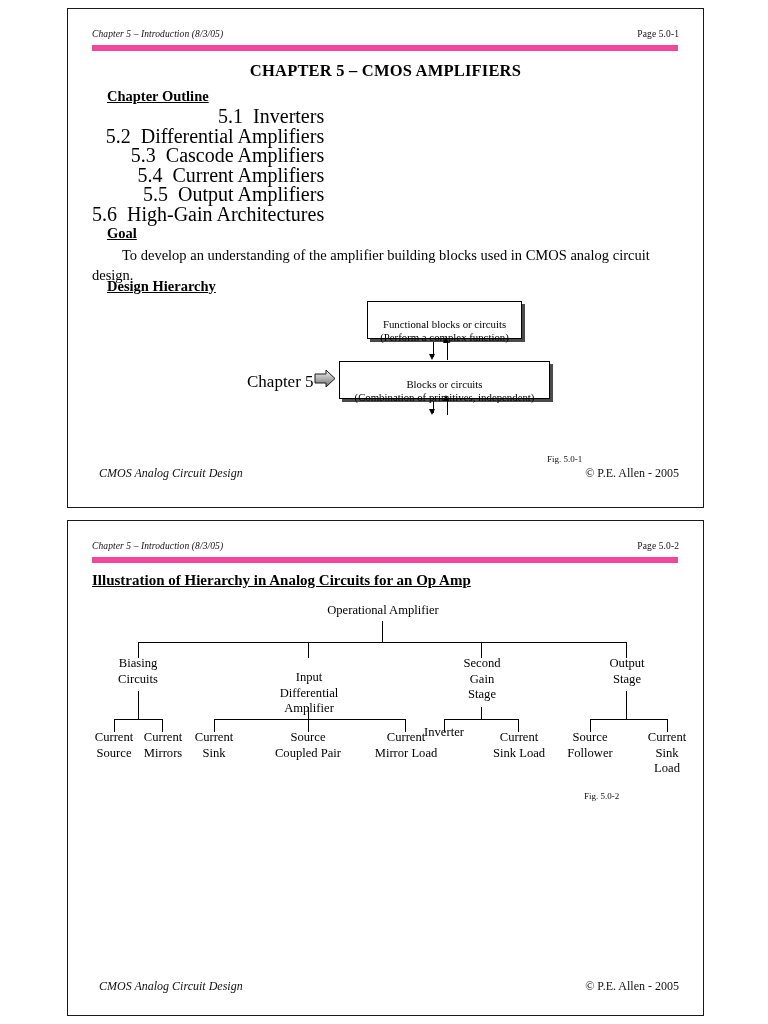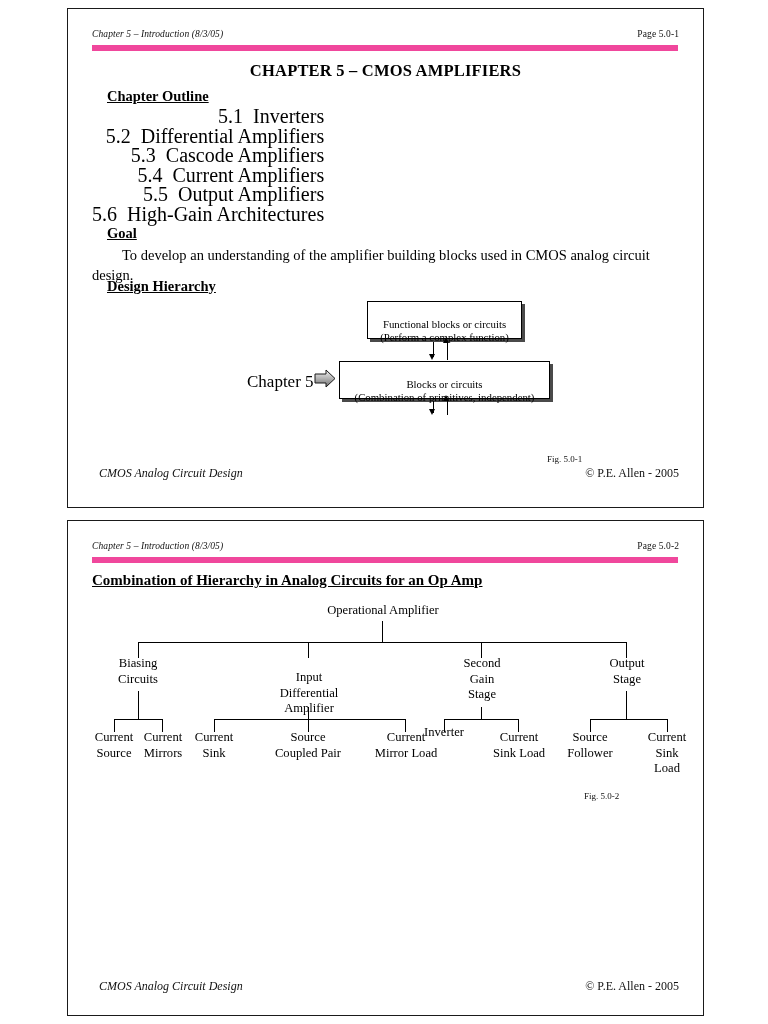--- a/index.html
+++ b/index.html
@@ -273,21 +273,21 @@
 
 <div class="page" id="page-2">
   <div class="page-inner">
 
     <div class="hdr-row">
       <span>Chapter 5 – Introduction (8/3/05)</span>
       <span class="pg">Page 5.0-2</span>
     </div>
     <div class="pink-bar"></div>
 
-    <div class="p2-title">Combination of Hierarchy in Analog Circuits for an Op Amp</div>
+    <div class="p2-title">Illustration of Hierarchy in Analog Circuits for an Op Amp</div>
 
     <div class="tree">
 
       <div class="tnode" style="left:291px; top:0px;">Operational Amplifier</div>
 
       <div class="vline" style="left:290px; top:18px; height:22px;"></div>
       <div class="hline" style="left:46px; top:39px; width:489px;"></div>
 
       <div class="vline" style="left:46px;  top:39px; height:16px;"></div>
       <div class="vline" style="left:216px; top:39px; height:16px;"></div>

